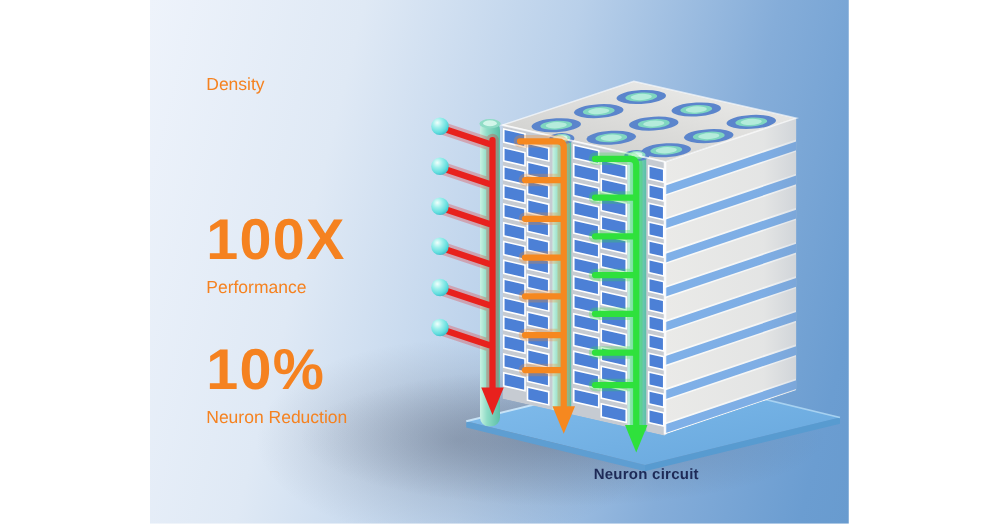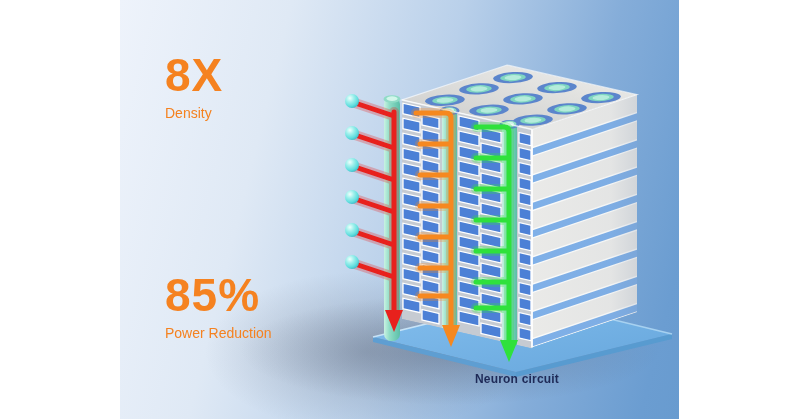--- a/index.html
+++ b/index.html
@@ -268,23 +268,26 @@
       </g>
 
       <g>
         <path class="wire w-green glow" d="M476 127 H504 Q509 127 509 132 V342 M476 158 H509 M476 189 H509 M476 220 H509 M476 251 H509 M476 282 H509 M476 308 H509"></path>
         <path class="wire w-green" d="M476 127 H504 Q509 127 509 132 V342 M476 158 H509 M476 189 H509 M476 220 H509 M476 251 H509 M476 282 H509 M476 308 H509"></path>
         <polygon points="500,340 518,340 509,362" fill="#2FE13C"></polygon>
       </g>
     </svg>
 
     <div class="stat stat-1">
-      <div class="num">8X</div>
       <div class="lbl">Density</div>
     </div>
+    <div class="stat stat-2">
+      <div class="num">100X</div>
+      <div class="lbl">Performance</div>
+    </div>
     <div class="stat stat-3">
-      <div class="num">85%</div>
-      <div class="lbl">Power Reduction</div>
+      <div class="num">10%</div>
+      <div class="lbl">Neuron Reduction</div>
     </div>
 
     <div class="caption">Neuron circuit</div>
   </div>
 </div>
 
 </body></html>

